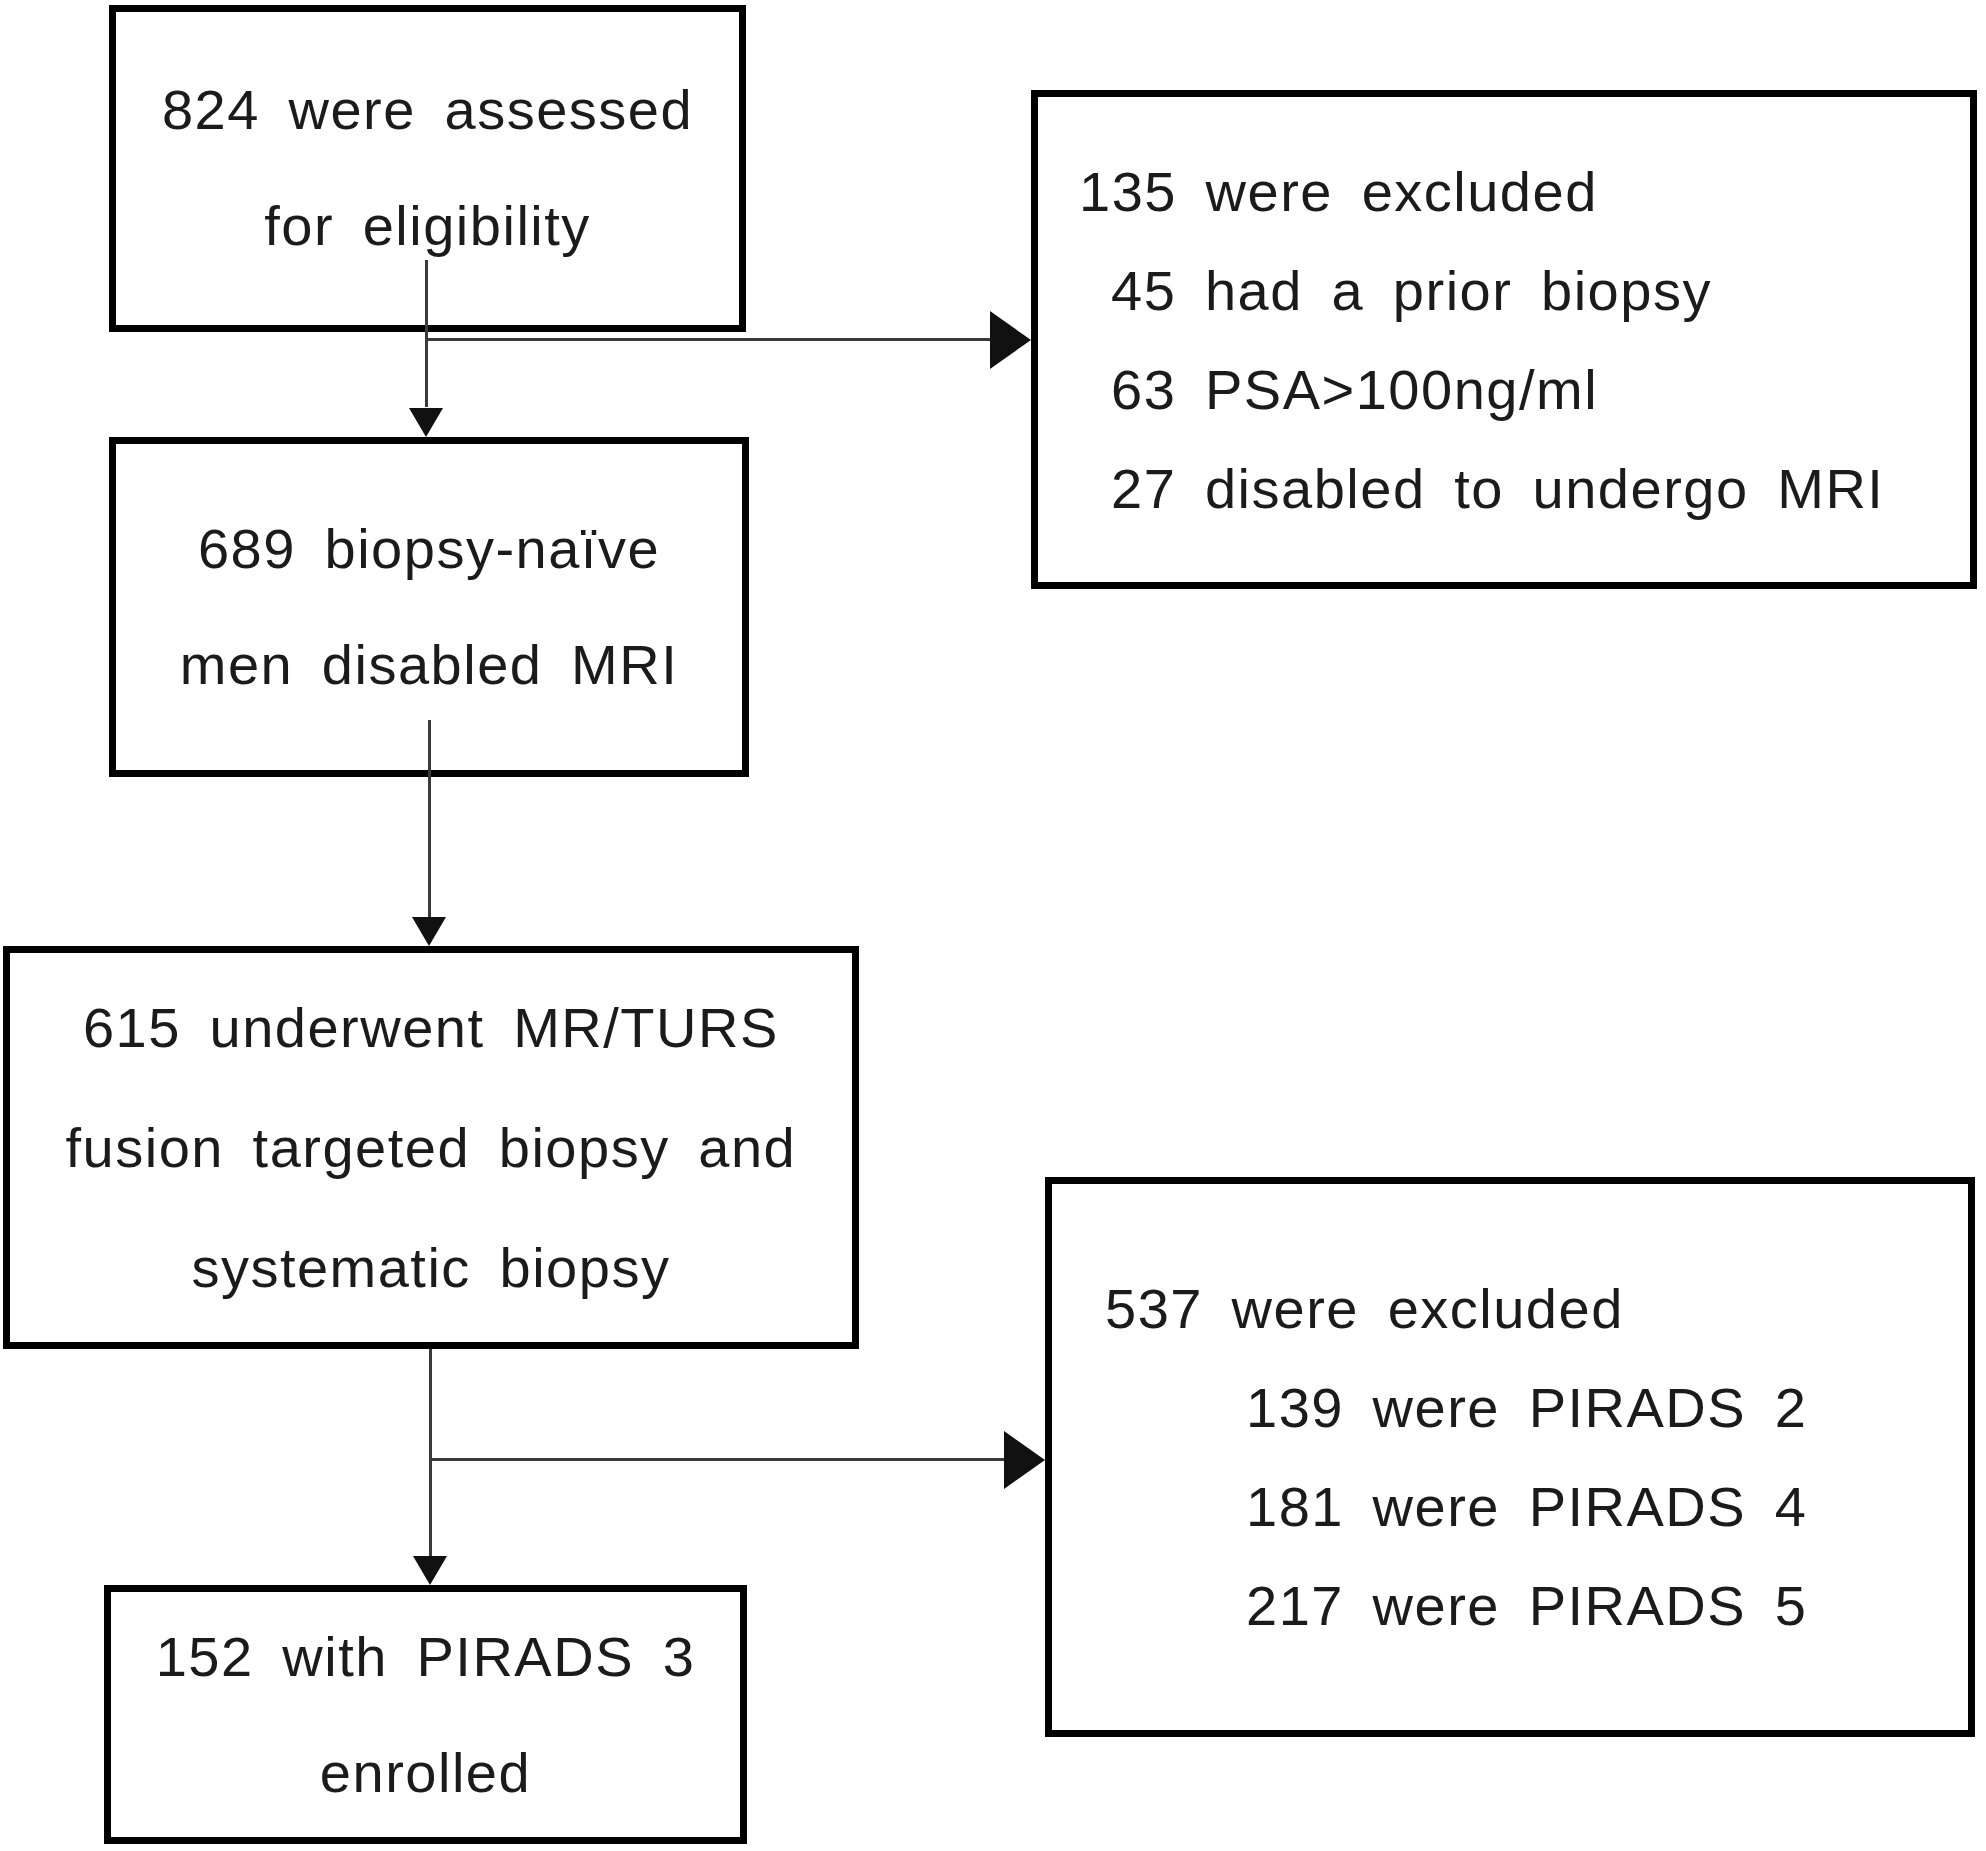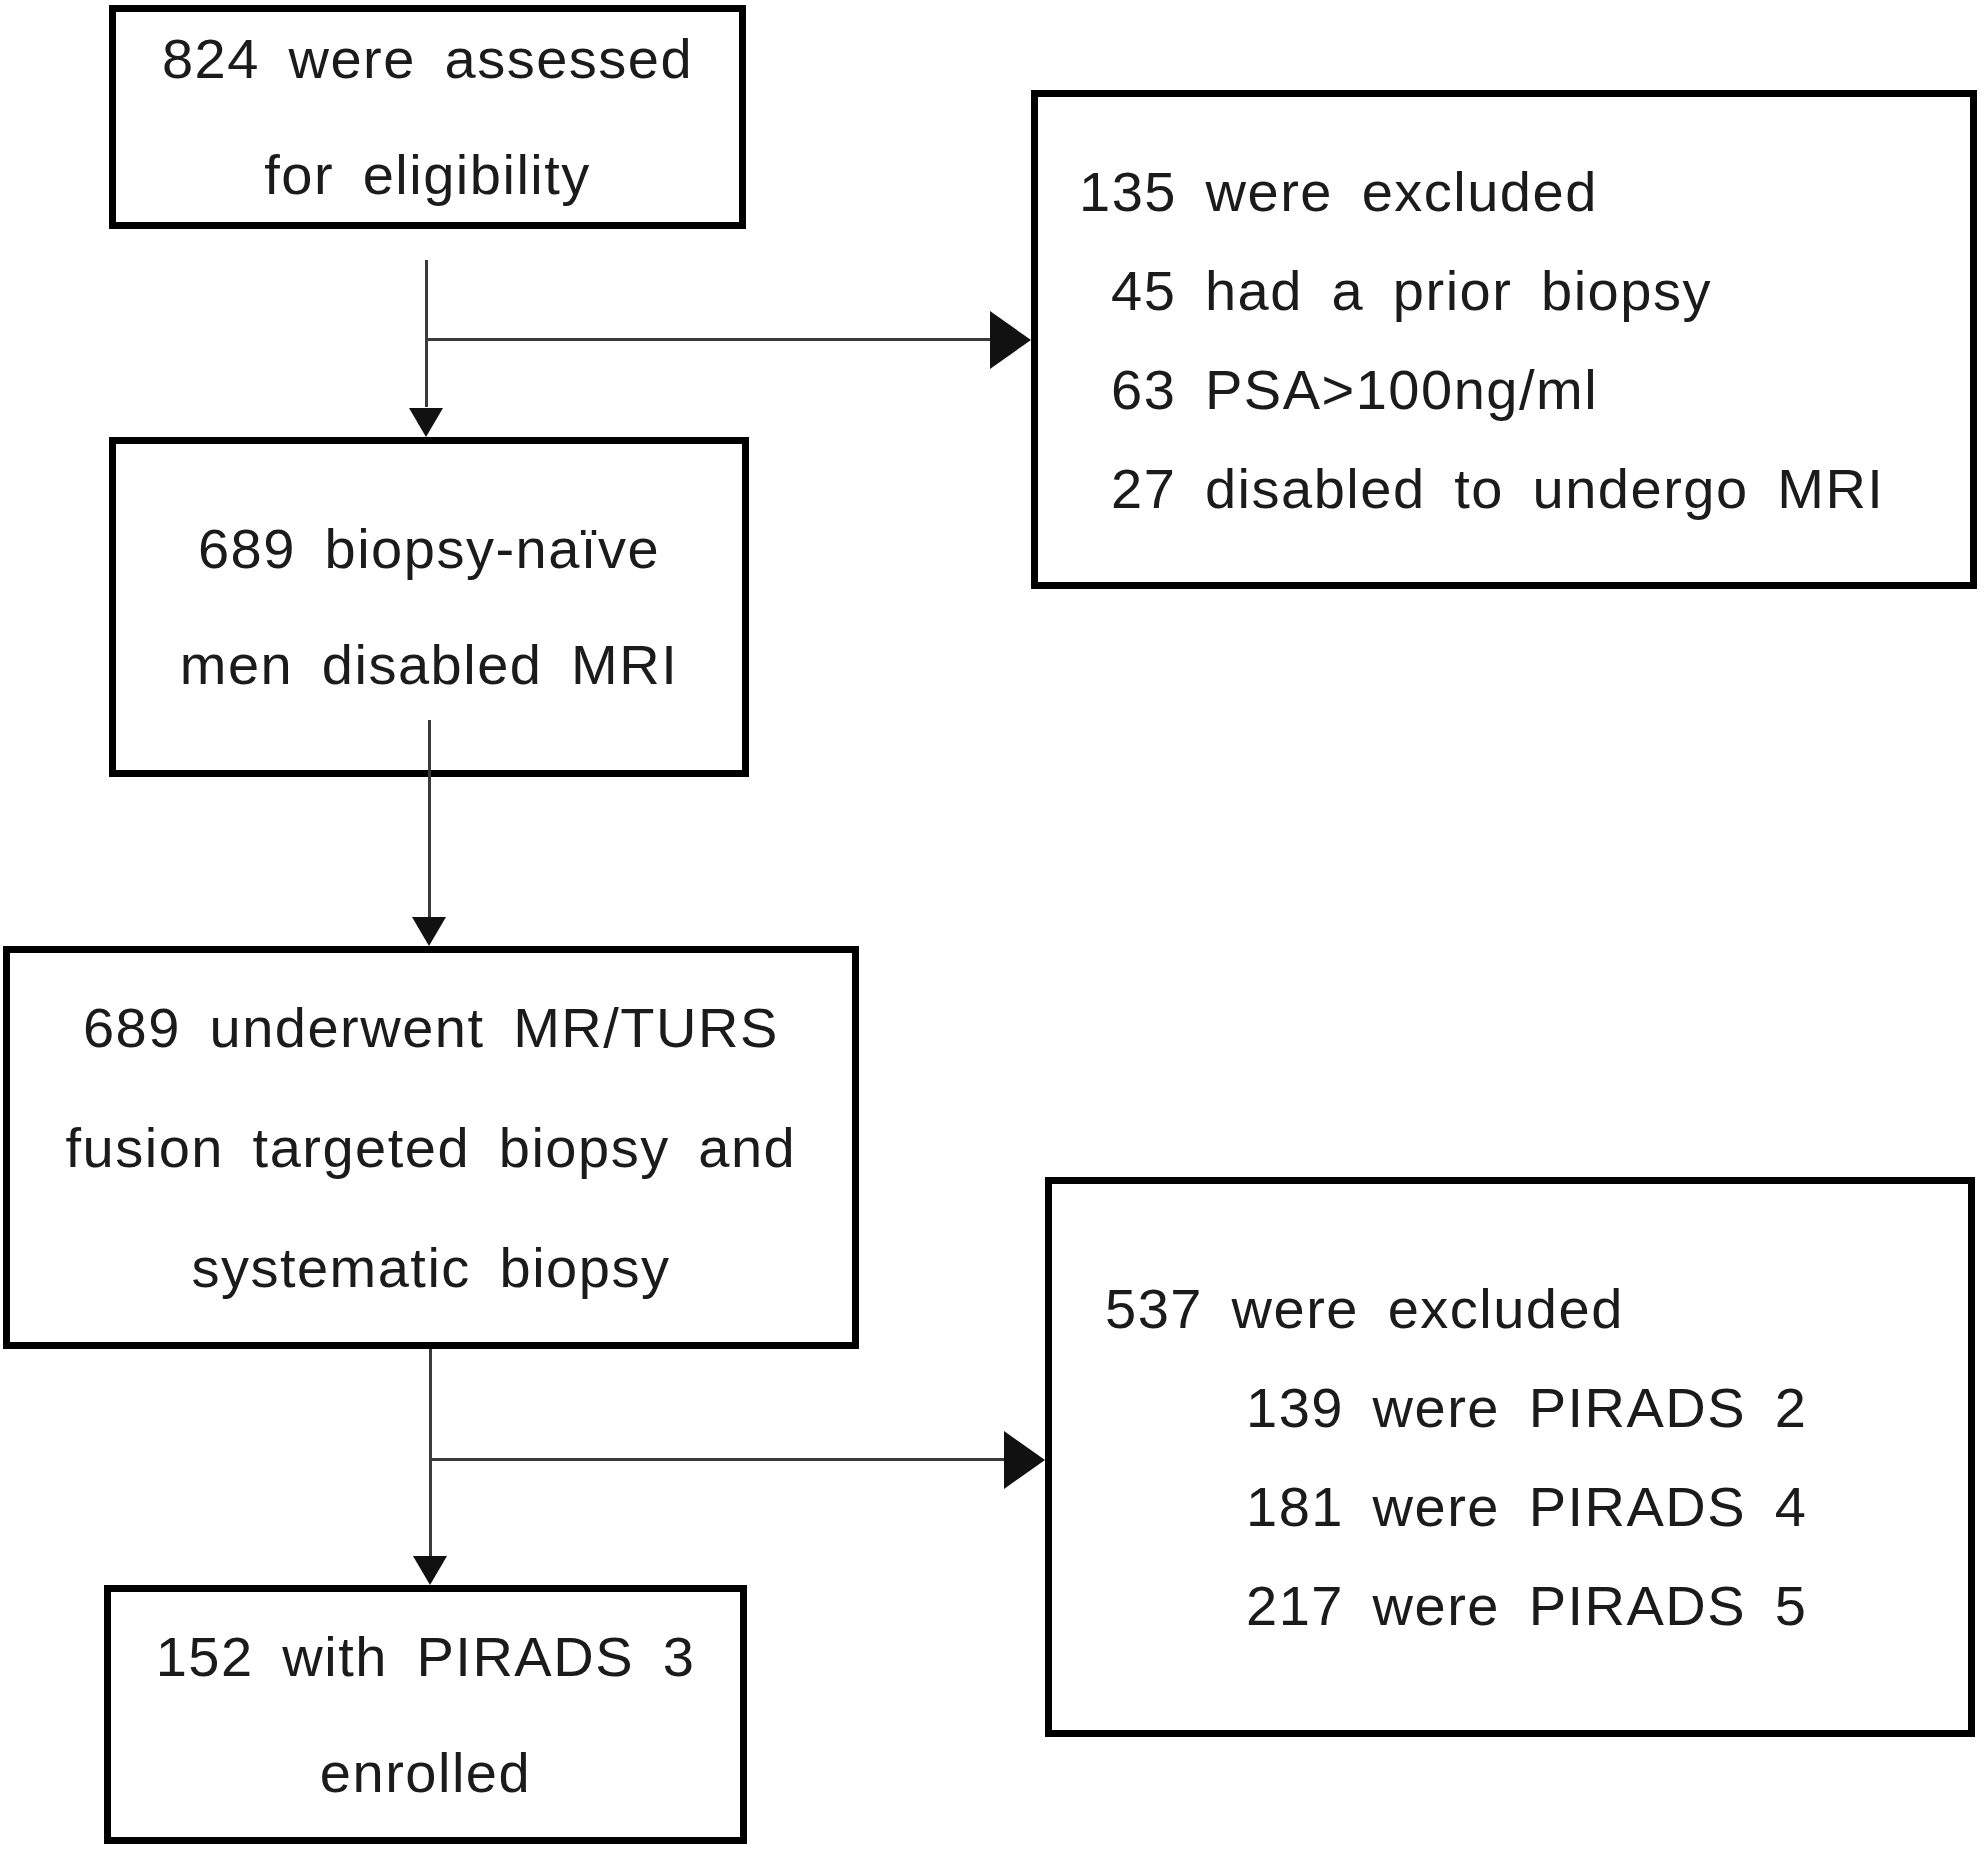--- a/index.html
+++ b/index.html
@@ -23,21 +23,21 @@
     font-size: 56px;
     letter-spacing: 1.5px;
     word-spacing: 11.6px;
   }
   .box.centered { align-items: center; text-align: center; }
   .box.centered .line { line-height: 116px; }
   .box.exclusion { align-items: flex-start; text-align: left; }
   .box.exclusion .title { line-height: 99px; }
   .box.exclusion .item  { line-height: 99px; }
 
-  #box-assessed  { left: 109px;  top: 4.9px;    width: 637px; height: 224px; }
+  #box-assessed  { left: 109px;  top: 4.9px;    width: 637px; height: 327px; }
   #box-excluded1 { left: 1031px; top: 90px;   width: 946px; height: 499px; }
   #box-mri       { left: 109px;  top: 437px;  width: 640px; height: 340px; }
   #box-fusion    { left: 2.9px;    top: 946px;  width: 856px; height: 403px; }
   #box-fusion .line { line-height: 120px; }
   #box-excluded2 { left: 1045px; top: 1177px; width: 930px; height: 560px; }
   #box-enrolled  { left: 104px;  top: 1585px; width: 643px; height: 259px; }
 
   #box-excluded1 .title { padding-left: 41px; }
   #box-excluded1 .item  { padding-left: 73px; text-align: right; }
   #box-excluded2 .title { padding-left: 53px; }
@@ -88,21 +88,21 @@
     <div class="item">63 PSA&gt;100ng/ml</div>
     <div class="item">27 disabled to undergo MRI</div>
   </div>
 
   <div class="box centered" id="box-mri">
     <div class="line">689 biopsy-naïve</div>
     <div class="line">men disabled MRI</div>
   </div>
 
   <div class="box centered" id="box-fusion">
-    <div class="line">689 underwent MR/TURS</div>
+    <div class="line">615 underwent MR/TURS</div>
     <div class="line">fusion targeted biopsy and</div>
     <div class="line">systematic biopsy</div>
   </div>
 
   <div class="box exclusion" id="box-excluded2">
     <div class="title">537 were excluded</div>
     <div class="item">139 were PIRADS 2</div>
     <div class="item">181 were PIRADS 4</div>
     <div class="item">217 were PIRADS 5</div>
   </div>

